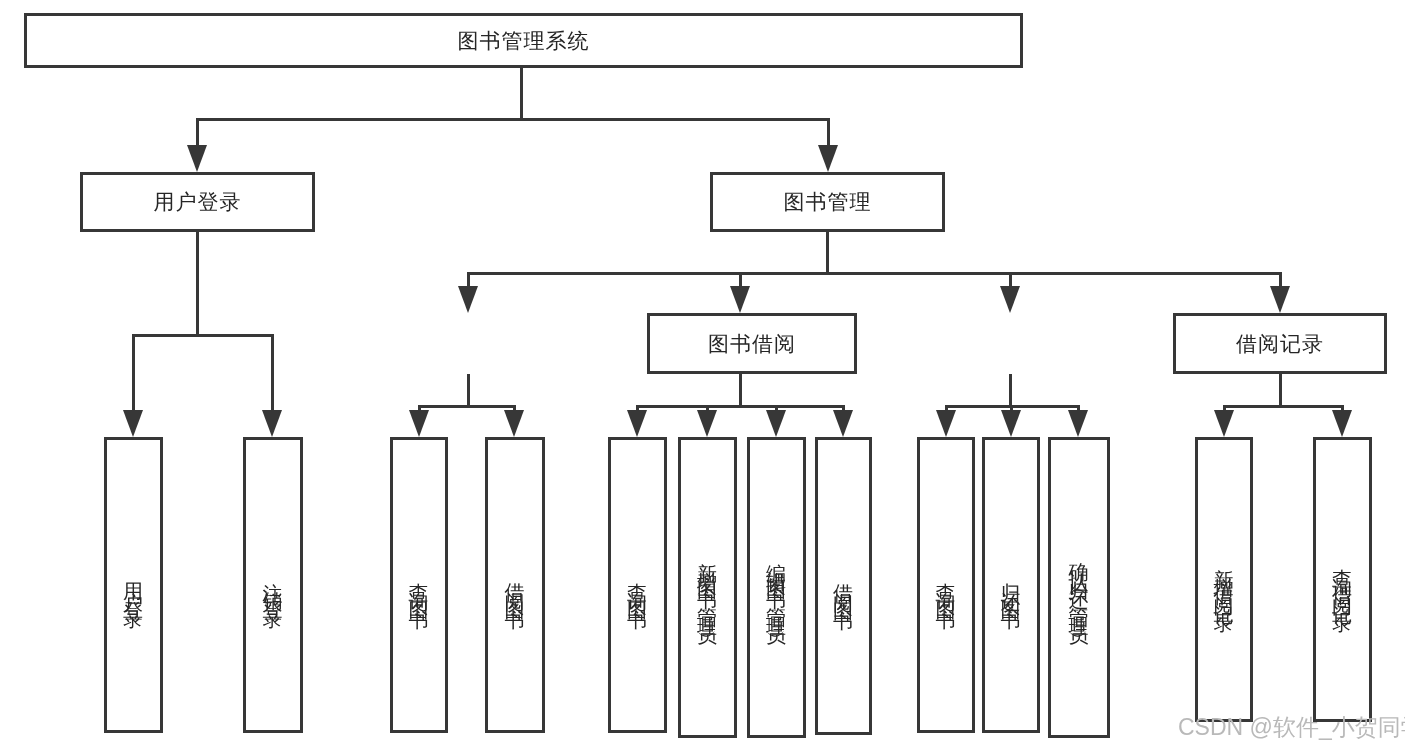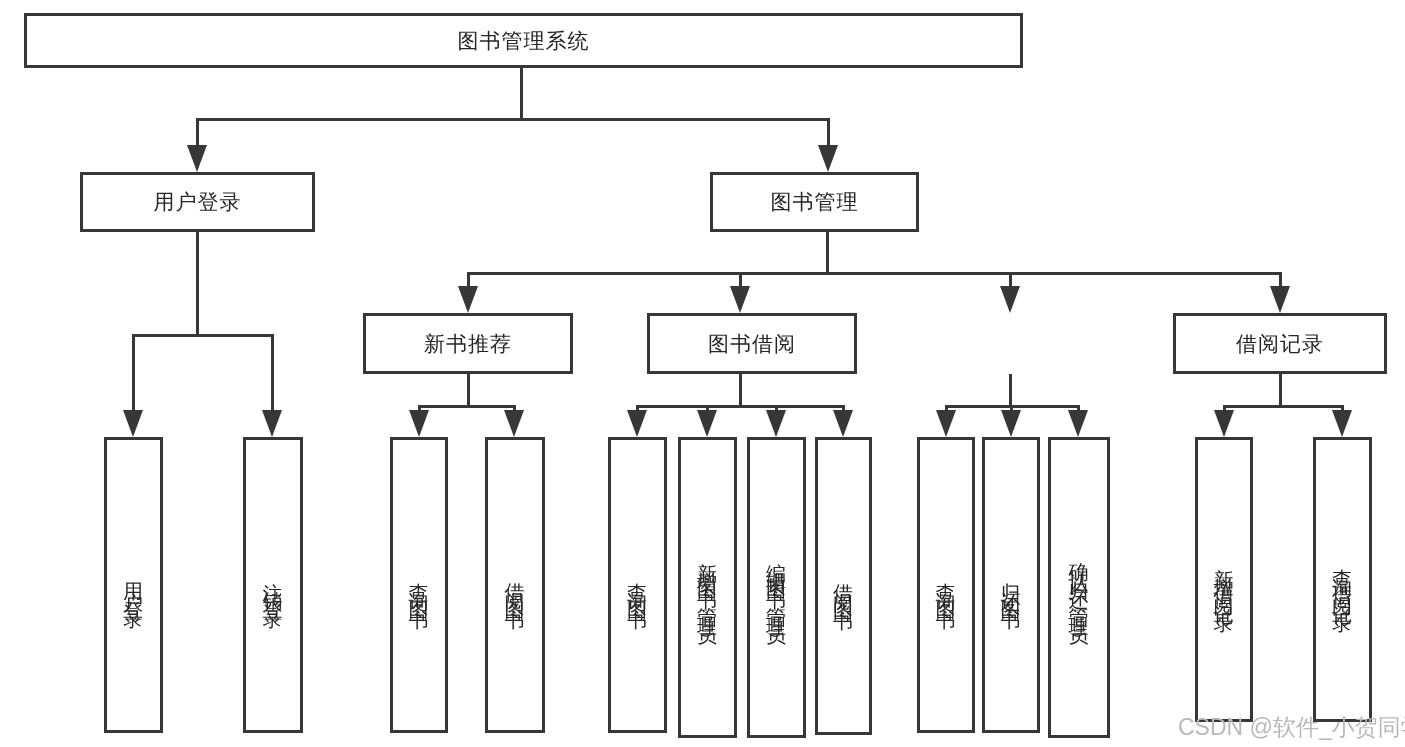--- a/index.html
+++ b/index.html
@@ -72,21 +72,21 @@
   <div class="vl" style="left:520px;top:68px;height:50px;"></div>
   <div class="hl" style="left:196px;top:118px;width:634px;"></div>
   <div class="vl" style="left:196px;top:118px;height:28px;"></div>
   <div class="ah" style="left:187px;top:145px;"></div>
   <div class="vl" style="left:827px;top:118px;height:28px;"></div>
   <div class="ah" style="left:818px;top:145px;"></div>
 
   <div class="node" style="left:80px;top:172px;width:235px;height:60px;">
     <span>用户登录</span>
   </div>
-  <div class="node" style="left:710px;top:172px;width:209px;height:60px;">
+  <div class="node" style="left:710px;top:172px;width:235px;height:60px;">
     <span>图书管理</span>
   </div>
 
   <div class="vl" style="left:196px;top:232px;height:102px;"></div>
   <div class="hl" style="left:132px;top:334px;width:142px;"></div>
   <div class="vl" style="left:132px;top:334px;height:77px;"></div>
   <div class="ah" style="left:123px;top:410px;"></div>
   <div class="vl" style="left:271px;top:334px;height:77px;"></div>
   <div class="ah" style="left:262px;top:410px;"></div>
 
@@ -94,23 +94,20 @@
   <div class="hl" style="left:467px;top:272px;width:815px;"></div>
   <div class="vl" style="left:467px;top:272px;height:15px;"></div>
   <div class="ah" style="left:458px;top:286px;"></div>
   <div class="vl" style="left:739px;top:272px;height:15px;"></div>
   <div class="ah" style="left:730px;top:286px;"></div>
   <div class="vl" style="left:1009px;top:272px;height:15px;"></div>
   <div class="ah" style="left:1000px;top:286px;"></div>
   <div class="vl" style="left:1279px;top:272px;height:15px;"></div>
   <div class="ah" style="left:1270px;top:286px;"></div>
 
-  <div class="node" style="left:363px;top:313px;width:210px;height:61px;">
-    <span>新书推荐</span>
-  </div>
   <div class="node" style="left:635px;top:313px;width:210px;height:61px;margin-left:12px;">
     <span>图书借阅</span>
   </div>
   <div class="node" style="left:1173px;top:313px;width:214px;height:61px;text-align:right;">
     <span>借阅记录</span>
   </div>
 
   <div class="vl" style="left:467px;top:374px;height:31px;"></div>
   <div class="hl" style="left:418px;top:405px;width:98px;"></div>
   <div class="vl" style="left:418px;top:405px;height:7px;"></div>

